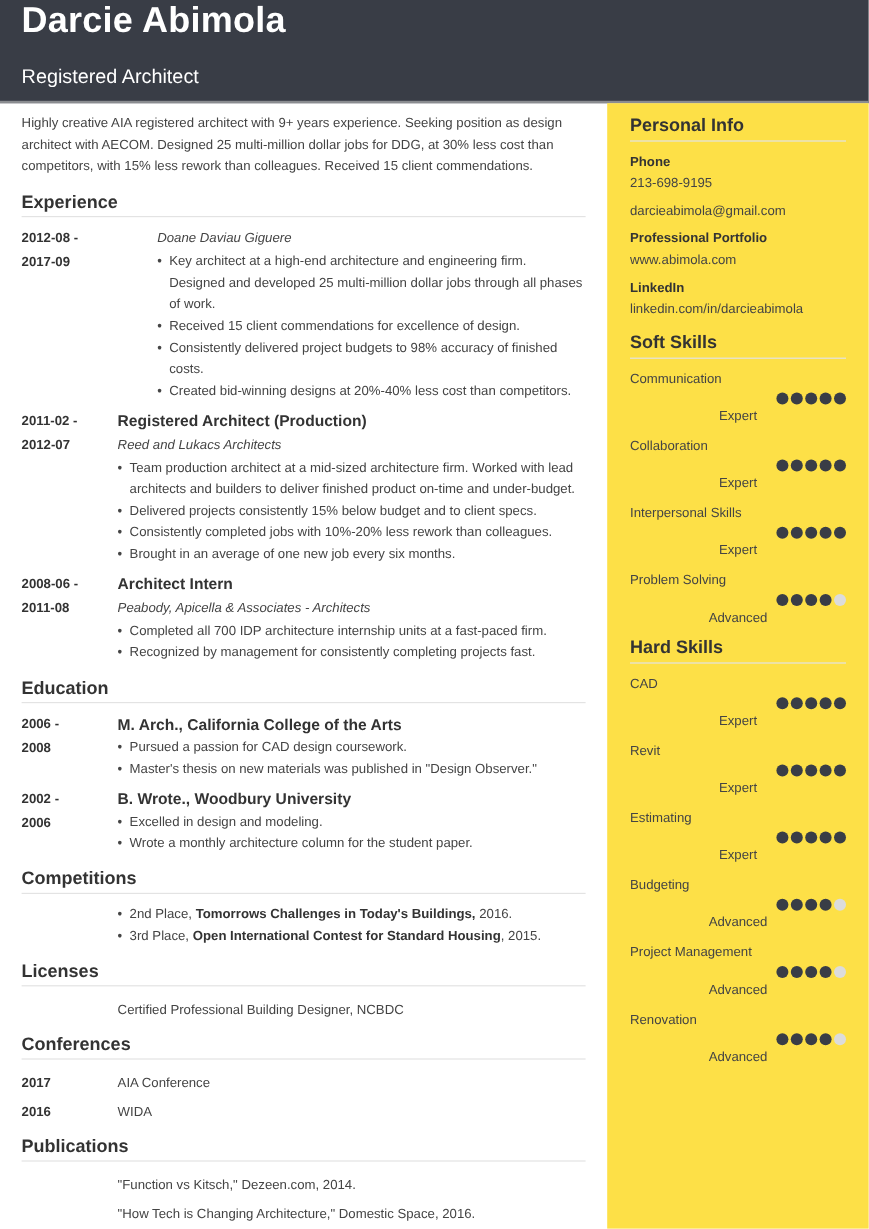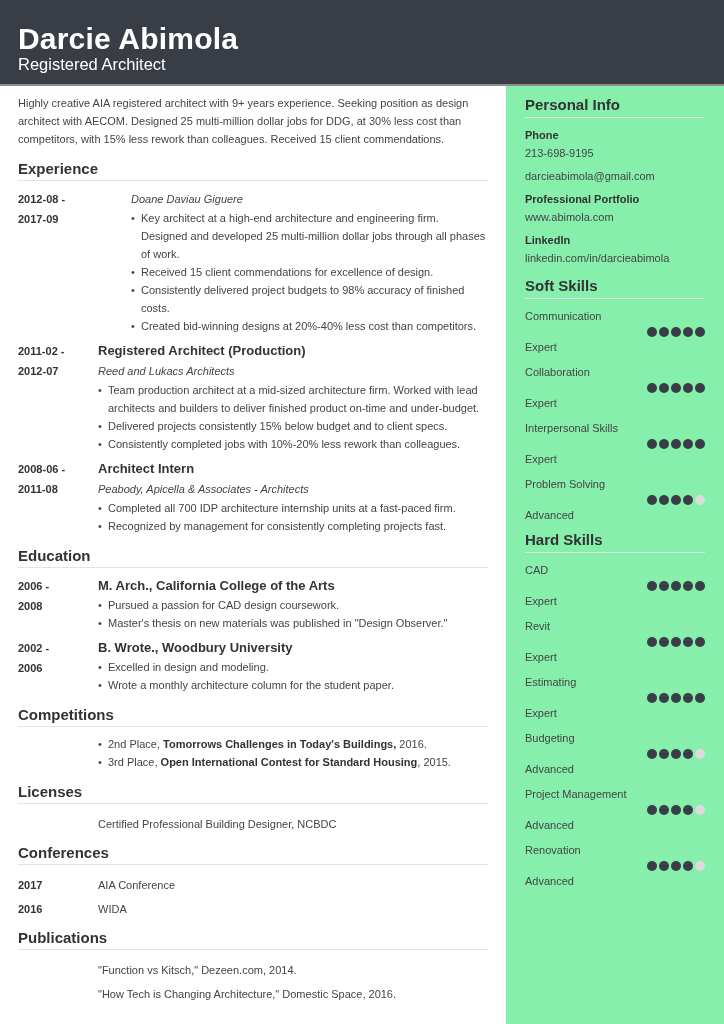--- a/index.html
+++ b/index.html
@@ -3,27 +3,27 @@
 <meta charset="utf-8">
 <style>
   * { box-sizing: border-box; margin: 0; padding: 0; }
   html, body { width: 724px; height: 1024px; overflow: hidden; background: #ffffff; }
   body { font-family: "Liberation Sans", sans-serif; color: #333; position: relative; }
 
   .header {
     position: absolute; left: 0; top: 0; width: 724px; height: 86px;
     background: #393d46; border-bottom: 2px solid #8a8c90;
   }
-  .header .name { position: absolute; left: 18px; top: 22px; font-size: 30px; font-weight: bold; color: #fff; letter-spacing: 0.2px; }
+  .header .name { position: absolute; left: 18px; top: 1px; font-size: 30px; font-weight: bold; color: #fff; letter-spacing: 0.2px; }
   .header .title { position: absolute; left: 18px; top: 55px; font-size: 16.5px; color: #fff; }
 
   .main { position: absolute; left: 18px; top: 86px; width: 470px; }
   .sidebar {
     position: absolute; left: 506px; top: 86px; width: 218px; height: 938px;
-    background: #86efac; padding: 0 19px;
+    background: #fde047; padding: 0 19px;
   }
 
   .summary { font-size: 11px; line-height: 18px; color: #444; margin-top: 8px; width: 470px; }
 
   .sec-title {
     font-size: 15px; font-weight: bold; color: #333;
     border-bottom: 1px solid #e3e3e3; padding-bottom: 3px; margin-bottom: 8px;
   }
 
   .entry { display: flex; }
@@ -43,21 +43,21 @@
     border-bottom: 1px solid #e3e3e3; padding-bottom: 4px; margin-bottom: 8px;
   }
   .info-label { font-size: 11px; font-weight: bold; color: #333; line-height: 18px; }
   .info-value { font-size: 11px; color: #444; line-height: 18px; margin-bottom: 5px; }
 
   .skill { margin-bottom: 8px; }
   .skill .skill-name { font-size: 11px; color: #444; line-height: 18px; }
   .skill .dots { display: flex; justify-content: flex-end; gap: 2px; margin-top: 2px; }
   .skill .dot { width: 10px; height: 10px; border-radius: 50%; background: #393d46; }
   .skill .dot.off { background: #dcdcdc; }
-  .skill .level { text-align: left; font-size: 11px; color: #444; line-height: 16px; margin-top: 2px; }
+  .skill .level { text-align: center; font-size: 11px; color: #444; line-height: 16px; margin-top: 2px; }
 </style>
 </head>
 <body>
 
 <div class="header">
   <div class="name">Darcie Abimola</div>
   <div class="title">Registered Architect</div>
 </div>
 
 <div class="main">
@@ -87,20 +87,21 @@
         <div>2011-02 -</div>
         <div>2012-07</div>
       </div>
       <div class="body">
         <div class="role">Registered Architect (Production)</div>
         <div class="company">Reed and Lukacs Architects</div>
         <ul class="bullets">
           <li>Team production architect at a mid-sized architecture firm. Worked with lead architects and builders to deliver finished product on-time and under-budget.</li>
           <li>Delivered projects consistently 15% below budget and to client specs.</li>
           <li>Consistently completed jobs with 10%-20% less rework than colleagues.</li>
+          <li>Brought in an average of one new job every six months.</li>
         </ul>
       </div>
     </div>
 
     <div class="entry" style="margin-top:6px;">
       <div class="date">
         <div>2008-06 -</div>
         <div>2011-08</div>
       </div>
       <div class="body">

